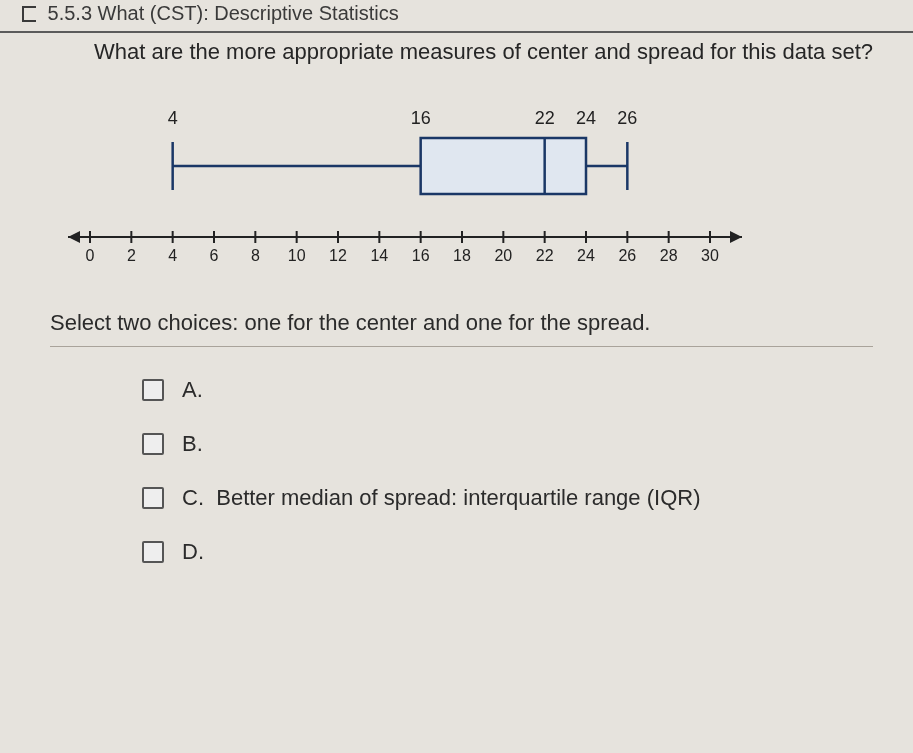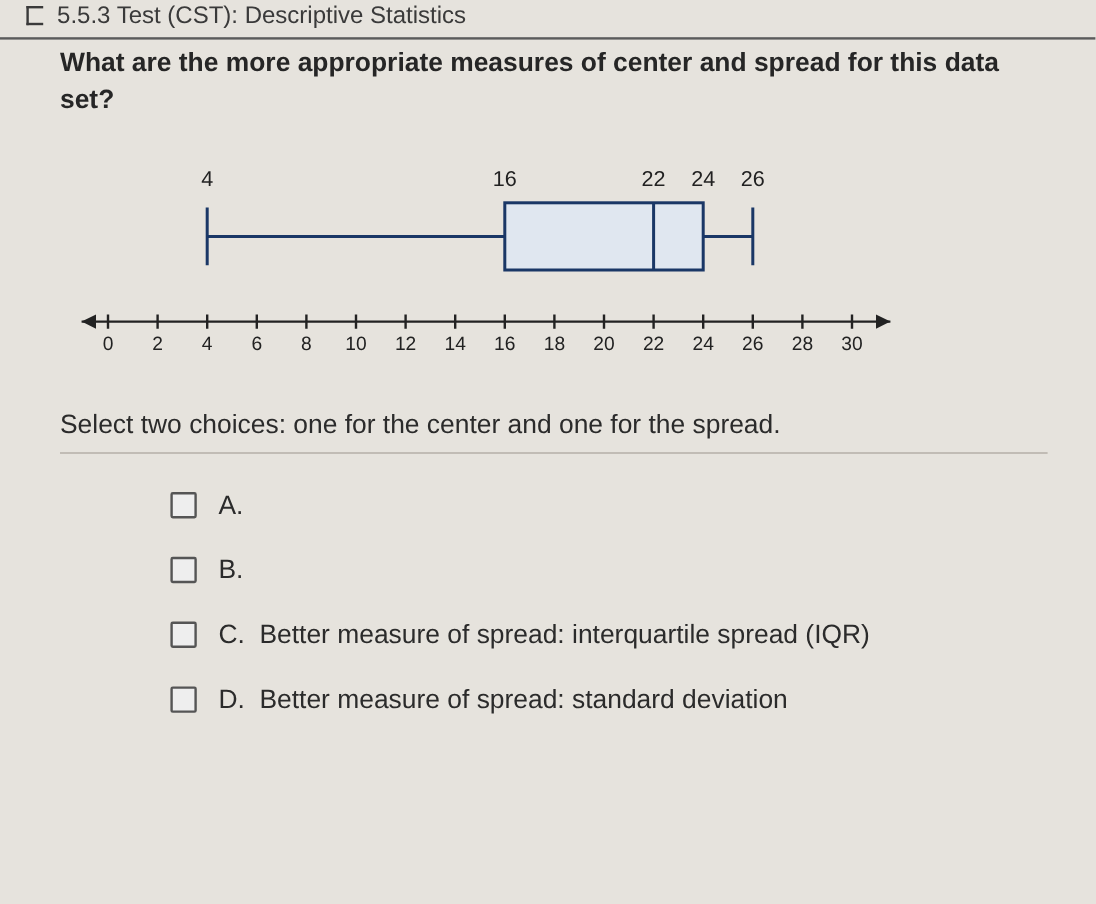--- a/index.html
+++ b/index.html
@@ -29,24 +29,25 @@
     .divider {
       height: 2px;
       background: #5b5b5b;
       margin: 2px 0 0 0;
     }
     .content {
       padding: 4px 40px 10px 50px;
     }
     .question {
       font-size: 22px;
-      font-weight: 700;
+      font-weight: 400;
       color: #262626;
       line-height: 1.4;
       margin-bottom: 24px;
+      text-align: right;
     }
     .chart-area {
       width: 700px;
       height: 190px;
       position: relative;
       margin: 10px 0 16px 10px;
     }
     .instruction {
       font-size: 22px;
       color: #2b2b2b;
@@ -79,21 +80,21 @@
     }
     
     .tick-label { font-size: 16px; fill: #222; font-family: Arial; }
     .anno-label { font-size: 18px; fill: #222; font-family: Arial; }
   </style>
 </head>
 <body>
 
 <div class="header">
   <span class="flag-icon"></span>
-  <span>5.5.3 Test (CST): Descriptive Statistics</span>
+  <span>5.5.3 What (CST): Descriptive Statistics</span>
 </div>
 <div class="divider"></div>
 
 <div class="content">
   <div class="question">What are the more appropriate measures of center and spread for this data set?</div>
 
   <div class="chart-area">
     <svg id="boxplot-svg" width="700" height="190">
         <polyline points="8,145 682,145" stroke="#222" stroke-width="2"></polyline>
         <polygon points="8,145 20,139 20,151" fill="#222"></polygon>
@@ -152,21 +153,20 @@
       <div class="checkbox"></div>
       <span>A.</span>&nbsp;&nbsp;
     </div>
     <div class="option">
       <div class="checkbox"></div>
       <span>B.</span>&nbsp;&nbsp;
     </div>
     <div class="option">
       <div class="checkbox"></div>
       <span>C.</span>&nbsp;&nbsp;
-      <span>Better measure of spread: interquartile spread (IQR)</span>
+      <span>Better median of spread: interquartile range (IQR)</span>
     </div>
     <div class="option">
       <div class="checkbox"></div>
       <span>D.</span>&nbsp;&nbsp;
-      <span>Better measure of spread: standard deviation</span>
     </div>
   </div>
 </div>
 
 </body></html>

